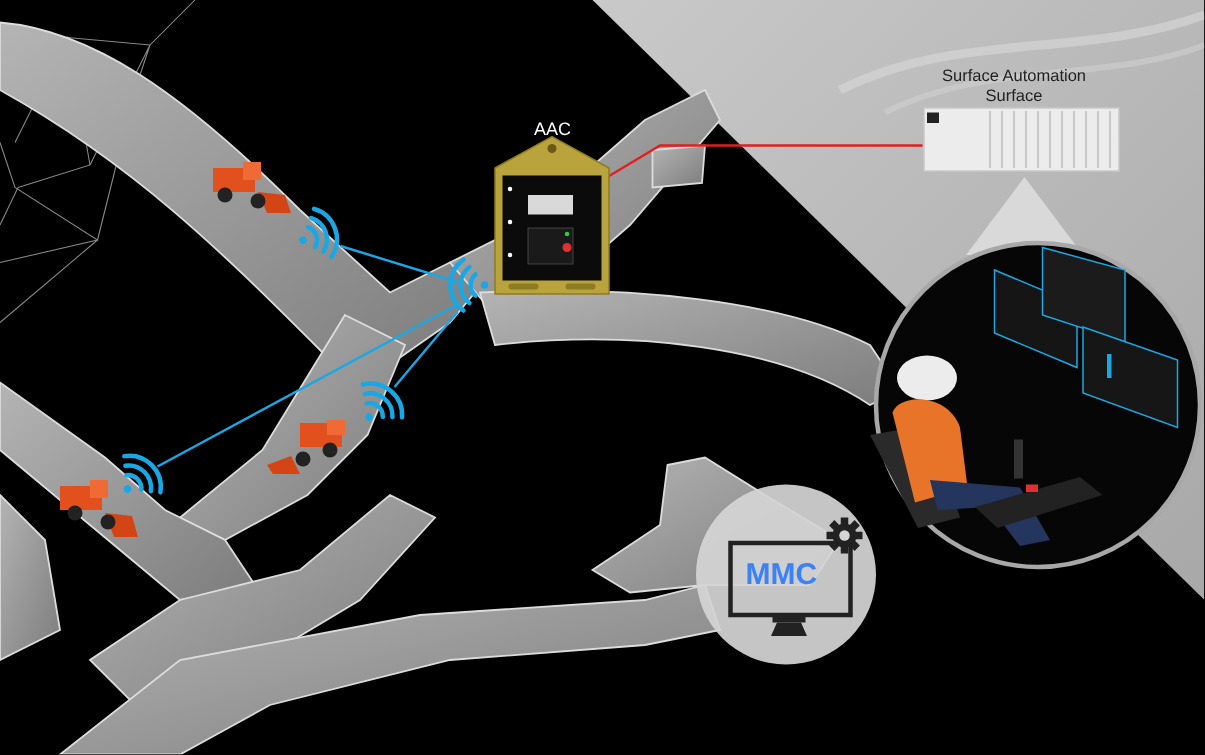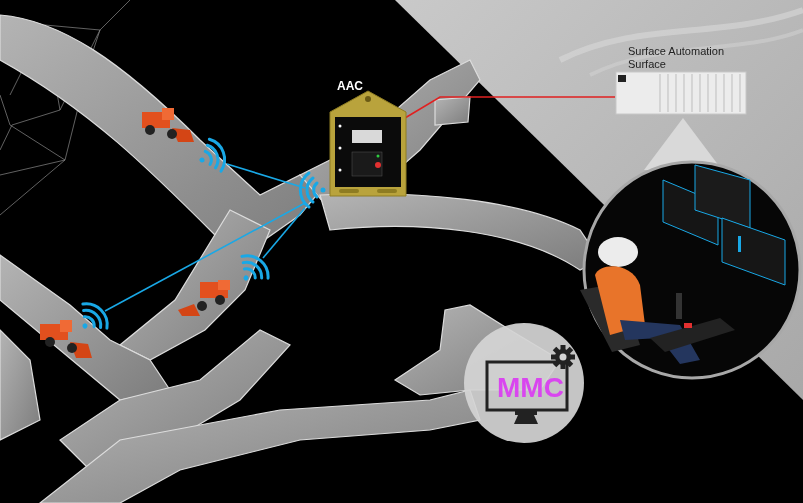--- a/index.html
+++ b/index.html
@@ -2,26 +2,26 @@
 <html><head>
 <meta charset="utf-8">
 <style>
   html, body { margin: 0; padding: 0; background: #000; }
   #stage {
     position: relative; width: 803px; height: 503px; overflow: hidden;
     background: #000; font-family: "Liberation Sans", sans-serif;
   }
   svg.layer { position: absolute; left: 0; top: 0; }
   .label {
-    position: absolute; color: #222; font-size: 11px; 
+    position: absolute; color: #222; font-size: 11px; text-align: center;
     line-height: 13px; white-space: nowrap;
   }
   .aac-label { color: #fff; font-size: 12px; }
   .mmc-text {
-    position: absolute; font-weight: bold; color: #d946ef; font-size: 28px;
+    position: absolute; font-weight: bold; color: #3b82f6; font-size: 20px;
     letter-spacing: 0px;
   }
 </style>
 </head>
 <body>
 
 <div id="stage">
 
   <svg class="layer" width="803" height="503" viewBox="0 0 803 503">
     <defs>
@@ -141,21 +141,21 @@
       <rect x="352" y="152" width="30" height="24" fill="#1a1a1a" stroke="#555" stroke-width="0.5"></rect>
       <circle cx="378" cy="165" r="3" fill="#e23030"></circle>
       <circle cx="378" cy="156" r="1.5" fill="#2ecc40"></circle>
       <circle cx="340" cy="126" r="1.5" fill="#fff"></circle>
         <circle cx="340" cy="148" r="1.5" fill="#fff"></circle>
         <circle cx="340" cy="170" r="1.5" fill="#fff"></circle>
       <rect x="339" y="189" width="20" height="4" rx="2" fill="#8e7c22"></rect>
       <rect x="377" y="189" width="20" height="4" rx="2" fill="#8e7c22"></rect>
     </g>
   </svg>
-  <div class="label aac-label" style="left:337px; top:80px;font-weight:bold;">AAC</div>
+  <div class="label aac-label" style="left:356px; top:80px;">AAC</div>
 
   <svg class="layer" width="803" height="503" viewBox="0 0 803 503">
     <g>
       <rect x="616" y="72" width="130" height="42" fill="#ececec" stroke="#c8c8c8"></rect>
       <rect x="618" y="75" width="8" height="7" fill="#222"></rect>
       <g stroke="#bdbdbd" stroke-width="1">
         <line x1="660" y1="74" x2="660" y2="112"></line>
           <line x1="668" y1="74" x2="668" y2="112"></line>
         <line x1="676" y1="74" x2="676" y2="112"></line>
           <line x1="684" y1="74" x2="684" y2="112"></line>

